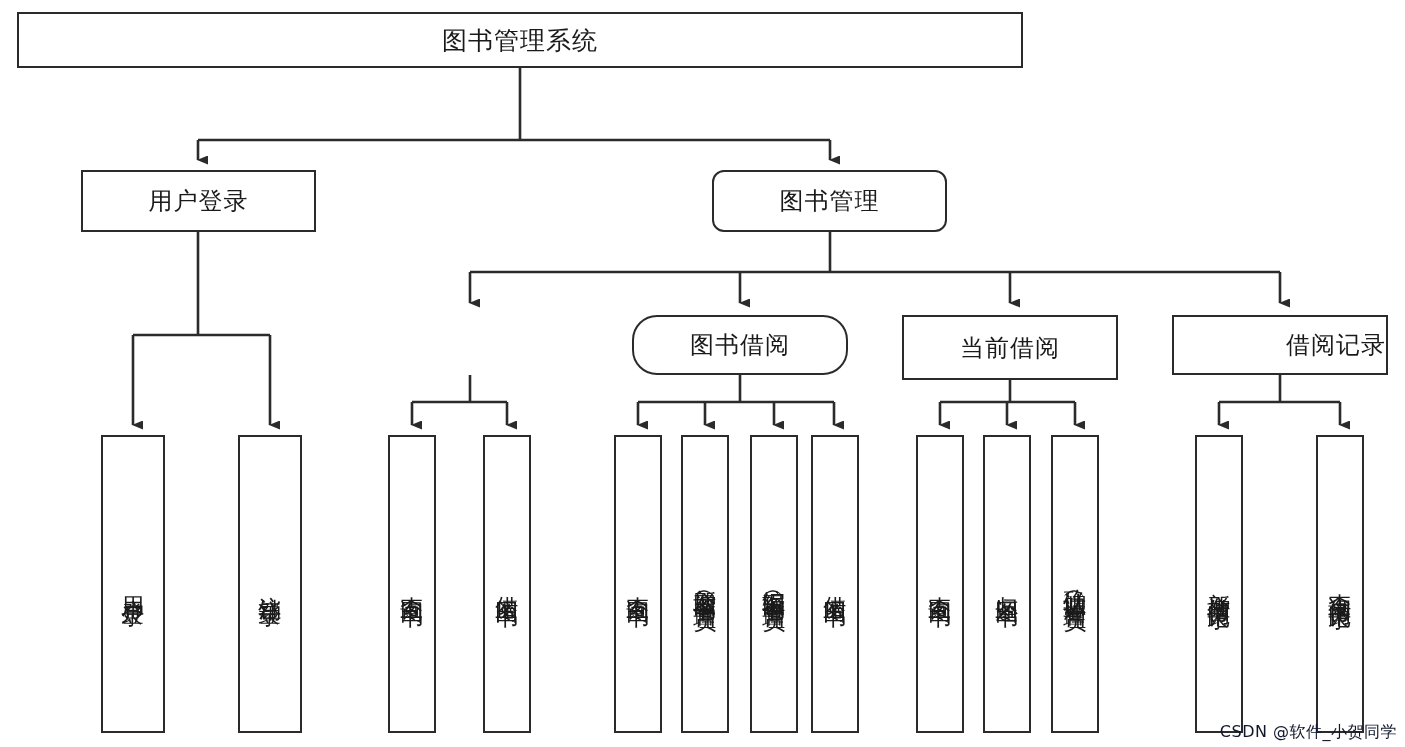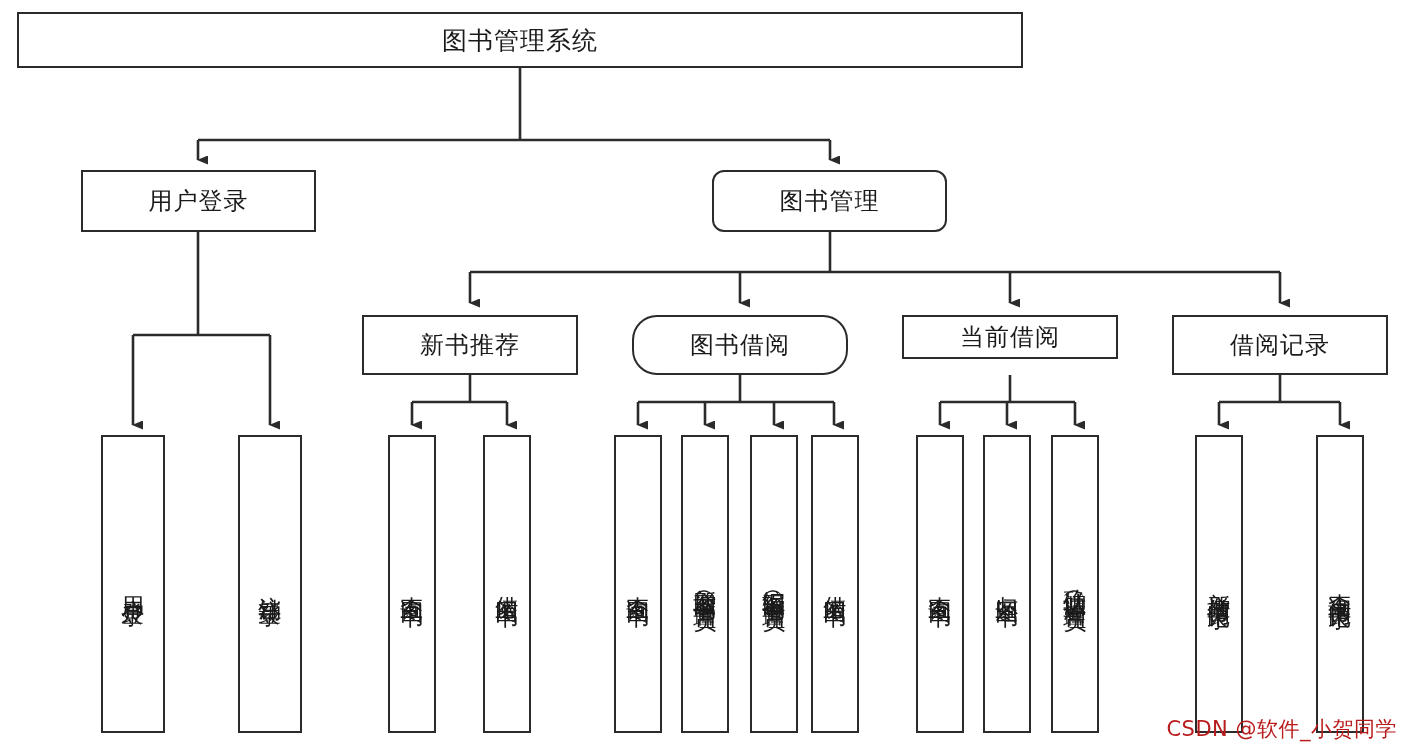--- a/index.html
+++ b/index.html
@@ -61,22 +61,22 @@
     font-size: 23px;
     line-height: 1.32;
     letter-spacing: 3px;
     white-space: nowrap;
     text-align: center;
   }
   .watermark {
     position: absolute;
     right: 8px;
     bottom: 4px;
-    font-size: 21px;
-    color: #b91c1c;
+    font-size: 16px;
+    color: #0f172a;
     white-space: nowrap;
     z-index: 6;
     letter-spacing: 0.5px;
   }
 </style>
 </head>
 <body>
 
 <div id="canvas">
 
@@ -134,30 +134,27 @@
     <span>图书管理系统</span>
   </div>
 
   <div class="node node-h" style="left:81px; top:170px; width:235px; height:62px;">
     <span>用户登录</span>
   </div>
   <div class="node node-h" style="left:712px; top:170px; width:235px; height:62px;border-radius:12px;">
     <span>图书管理</span>
   </div>
 
-  <div class="node node-h" style="left:362px; top:315px; width:216px; height:60px;">
-    <span>新书推荐</span>
-  </div>
   <div class="node node-h" style="left:632px; top:315px; width:216px; height:60px;border-radius:25px;">
     <span>图书借阅</span>
   </div>
-  <div class="node node-h" style="left:902px; top:315px; width:216px; height:44px;">
+  <div class="node node-h" style="left:902px; top:315px; width:216px; height:65px;">
     <span>当前借阅</span>
   </div>
-  <div class="node node-h" style="left:1172px; top:315px; width:216px; height:60px;">
+  <div class="node node-h" style="left:1172px; top:315px; width:216px; height:60px;justify-content:flex-end;">
     <span>借阅记录</span>
   </div>
 
   <div class="leaf" style="left:101px; top:435px; width:64px; height:298px;">
     <span class="leaf-label">用户登录</span>
   </div>
   <div class="leaf" style="left:238px; top:435px; width:64px; height:298px;">
     <span class="leaf-label">注销登录</span>
   </div>
 

